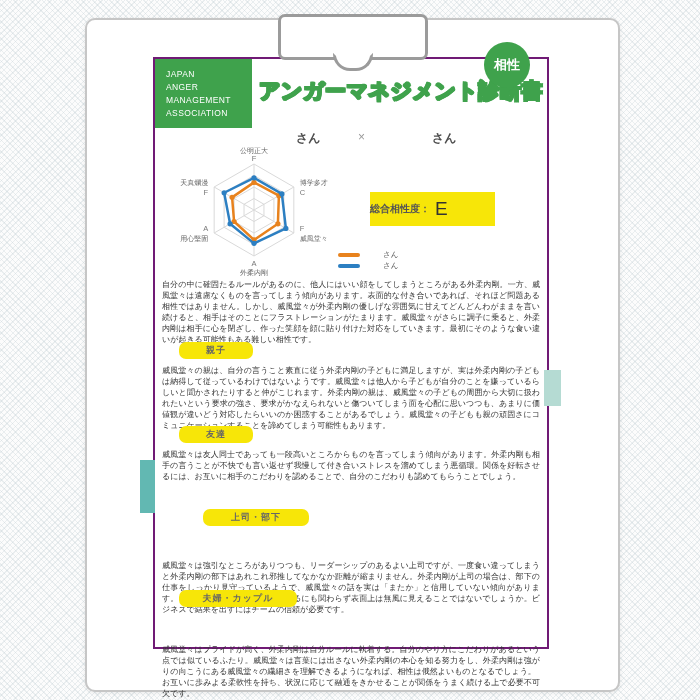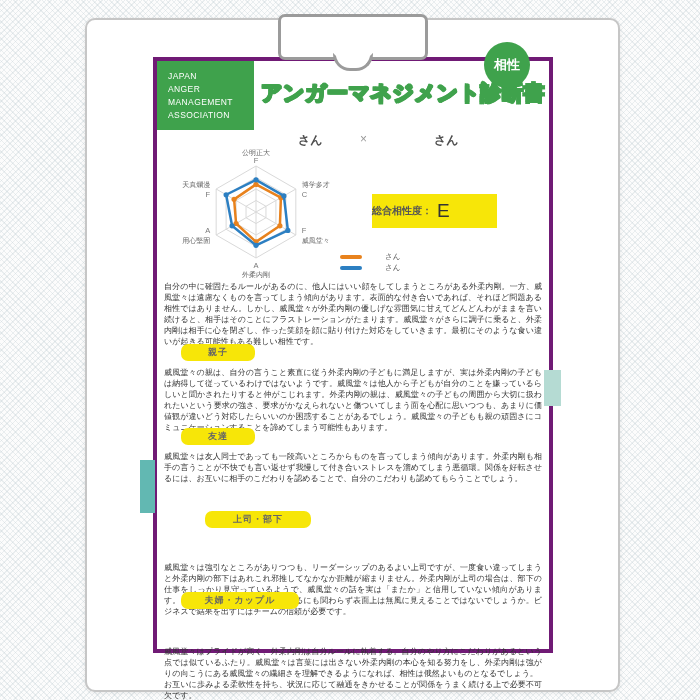--- a/index.html
+++ b/index.html
@@ -20,21 +20,21 @@
     position:absolute;left:278px;top:14px;width:144px;height:40px;
     background:#fff;border:3px solid #9b9b9b;border-radius:7px;z-index:30;
   }
   .clip-notch{
     position:absolute;left:333px;top:53px;width:34px;height:12px;
     background:#fff;border:3px solid #9b9b9b;border-top:3px solid #fff;
     border-radius:0 0 17px 17px;z-index:31;
   }
   .doc{
     position:absolute;left:153px;top:57px;width:392px;height:588px;
-    background:#fff;border:4px solid #701a75;z-index:5;
+    background:#fff;border:2px solid #701a75;z-index:5;
   }
   .logo{
     position:absolute;left:0;top:0;width:97px;height:69px;
     background:#3fa24c;color:#fff;padding:9px 0 0 11px;box-sizing:border-box;
     font-size:8.5px;line-height:13px;letter-spacing:.4px;
   }
   .title{
     position:absolute;left:100px;top:18px;width:292px;text-align:center;
     font-size:21px;font-weight:bold;letter-spacing:.5px;margin:0;
     color:#eef7ef;-webkit-text-stroke:2px #3fa24c;

